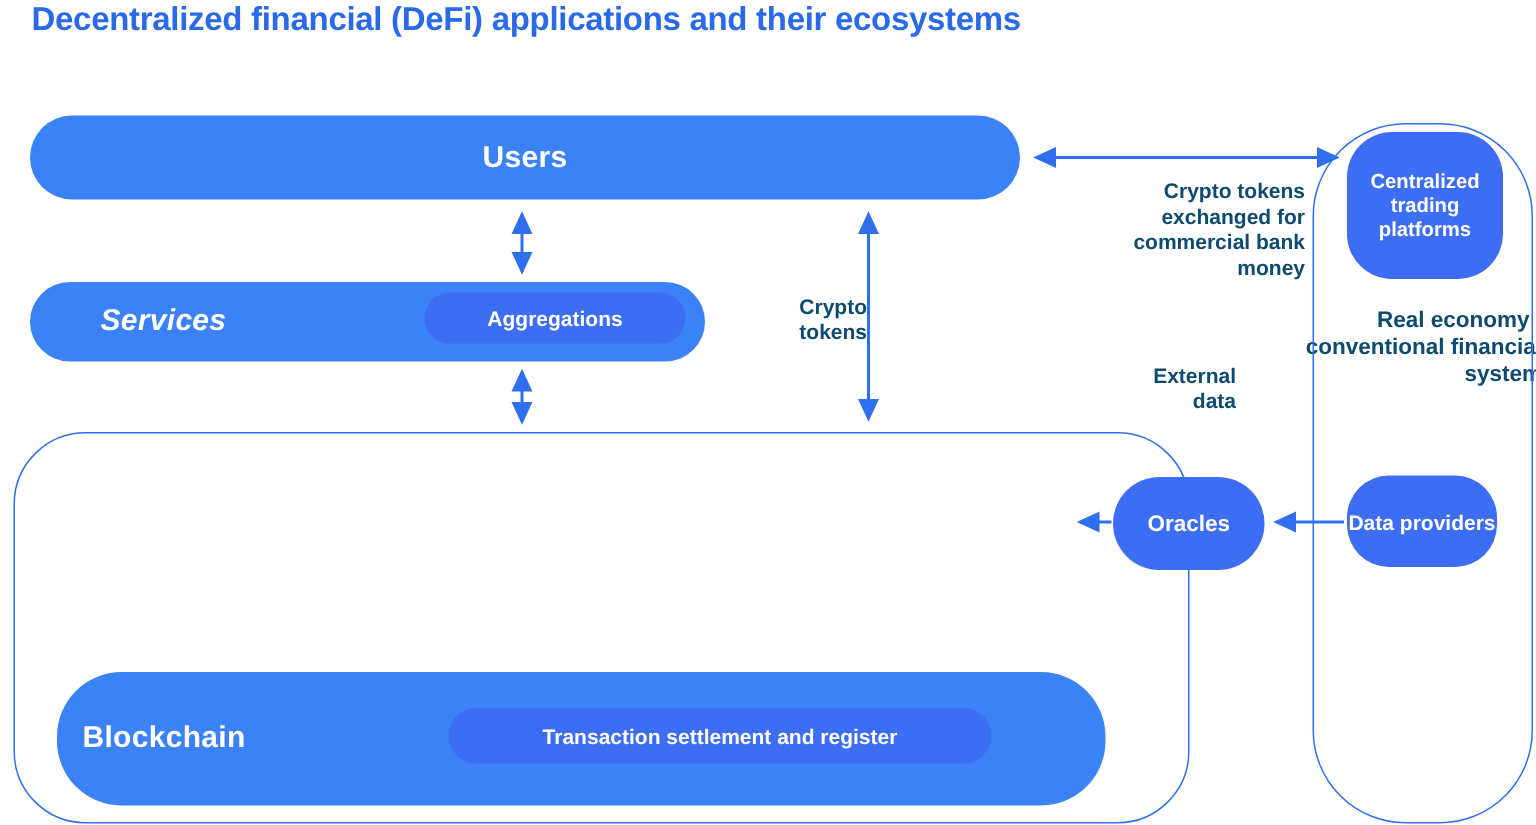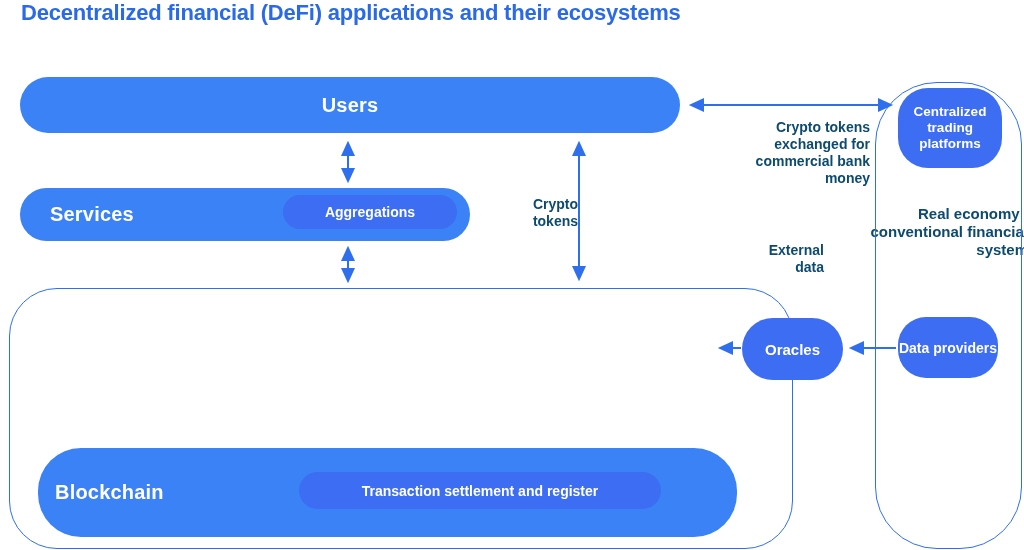--- a/index.html
+++ b/index.html
@@ -30,40 +30,40 @@
     position:absolute;color:#0c4a6e;font-size:14px;font-weight:700;
     text-align:right;line-height:17px;
   }
   .arrows{position:absolute;left:0;top:0;pointer-events:none;z-index:6;}
   .z1{z-index:1}.z2{z-index:2}.z3{z-index:3}
 
   
   #users-bar{left:20px;top:77px;width:660px;height:56px;justify-content:center;}
   
   #services-bar{left:20px;top:188px;width:450px;height:53px;}
-  #services-label{padding-left:30px;}
+  #services-label{padding-left:47px;font-style:italic;}
   #aggregations-pill{left:263px;top:7px;width:174px;height:34px;font-size:14px;font-weight:700;}
   
   #defi-box{left:9px;top:288px;width:782px;height:259px;border-radius:48px;}
   
   #smart-bar{left:38px;top:305px;width:667px;height:85px;border-radius:43px;}
   #smart-label{position:absolute;left:17px;top:9px;width:108px;line-height:22px;}
   .chip{top:12px;height:61px;border-radius:28px;font-size:13.5px;font-weight:700;}
   #chip-trading{left:140px;width:98px;}
   #chip-lending{left:250px;width:96px;}
   #chip-stablecoins{left:357px;width:89px;}
   #chip-deliverables{left:456px;width:94px;}
   #chip-dots{left:561px;width:98px;}
   
   #blockchain-bar{left:38px;top:448px;width:699px;height:89px;border-radius:43px;}
   #blockchain-label{padding-left:17px;}
   #transaction-pill{left:261px;top:24px;width:362px;height:37px;font-size:14px;font-weight:700;}
   
   #real-box{left:875px;top:82px;width:145px;height:465px;border-radius:62px;}
-  #centralized-bubble{left:898px;top:88px;width:104px;height:80px;border-radius:30px;
+  #centralized-bubble{left:898px;top:88px;width:104px;height:98px;border-radius:30px;
     font-size:13.5px;font-weight:700;line-height:16px;z-index:3;}
   #real-economy-label{left:868px;top:205px;width:160px;font-size:15px;line-height:18px;}
   #data-providers-bubble{left:898px;top:317px;width:100px;height:61px;border-radius:28px;
     font-size:14px;font-weight:700;line-height:16px;z-index:3;}
   #oracles-pill{left:742px;top:318px;width:101px;height:62px;border-radius:31px;
     font-size:15px;font-weight:700;z-index:4;}
   
   #exchange-label{left:712px;top:119px;width:158px;}
   #crypto-tokens-label{left:514px;top:196px;width:64px;}
   #external-data-label{left:760px;top:242px;width:64px;}

